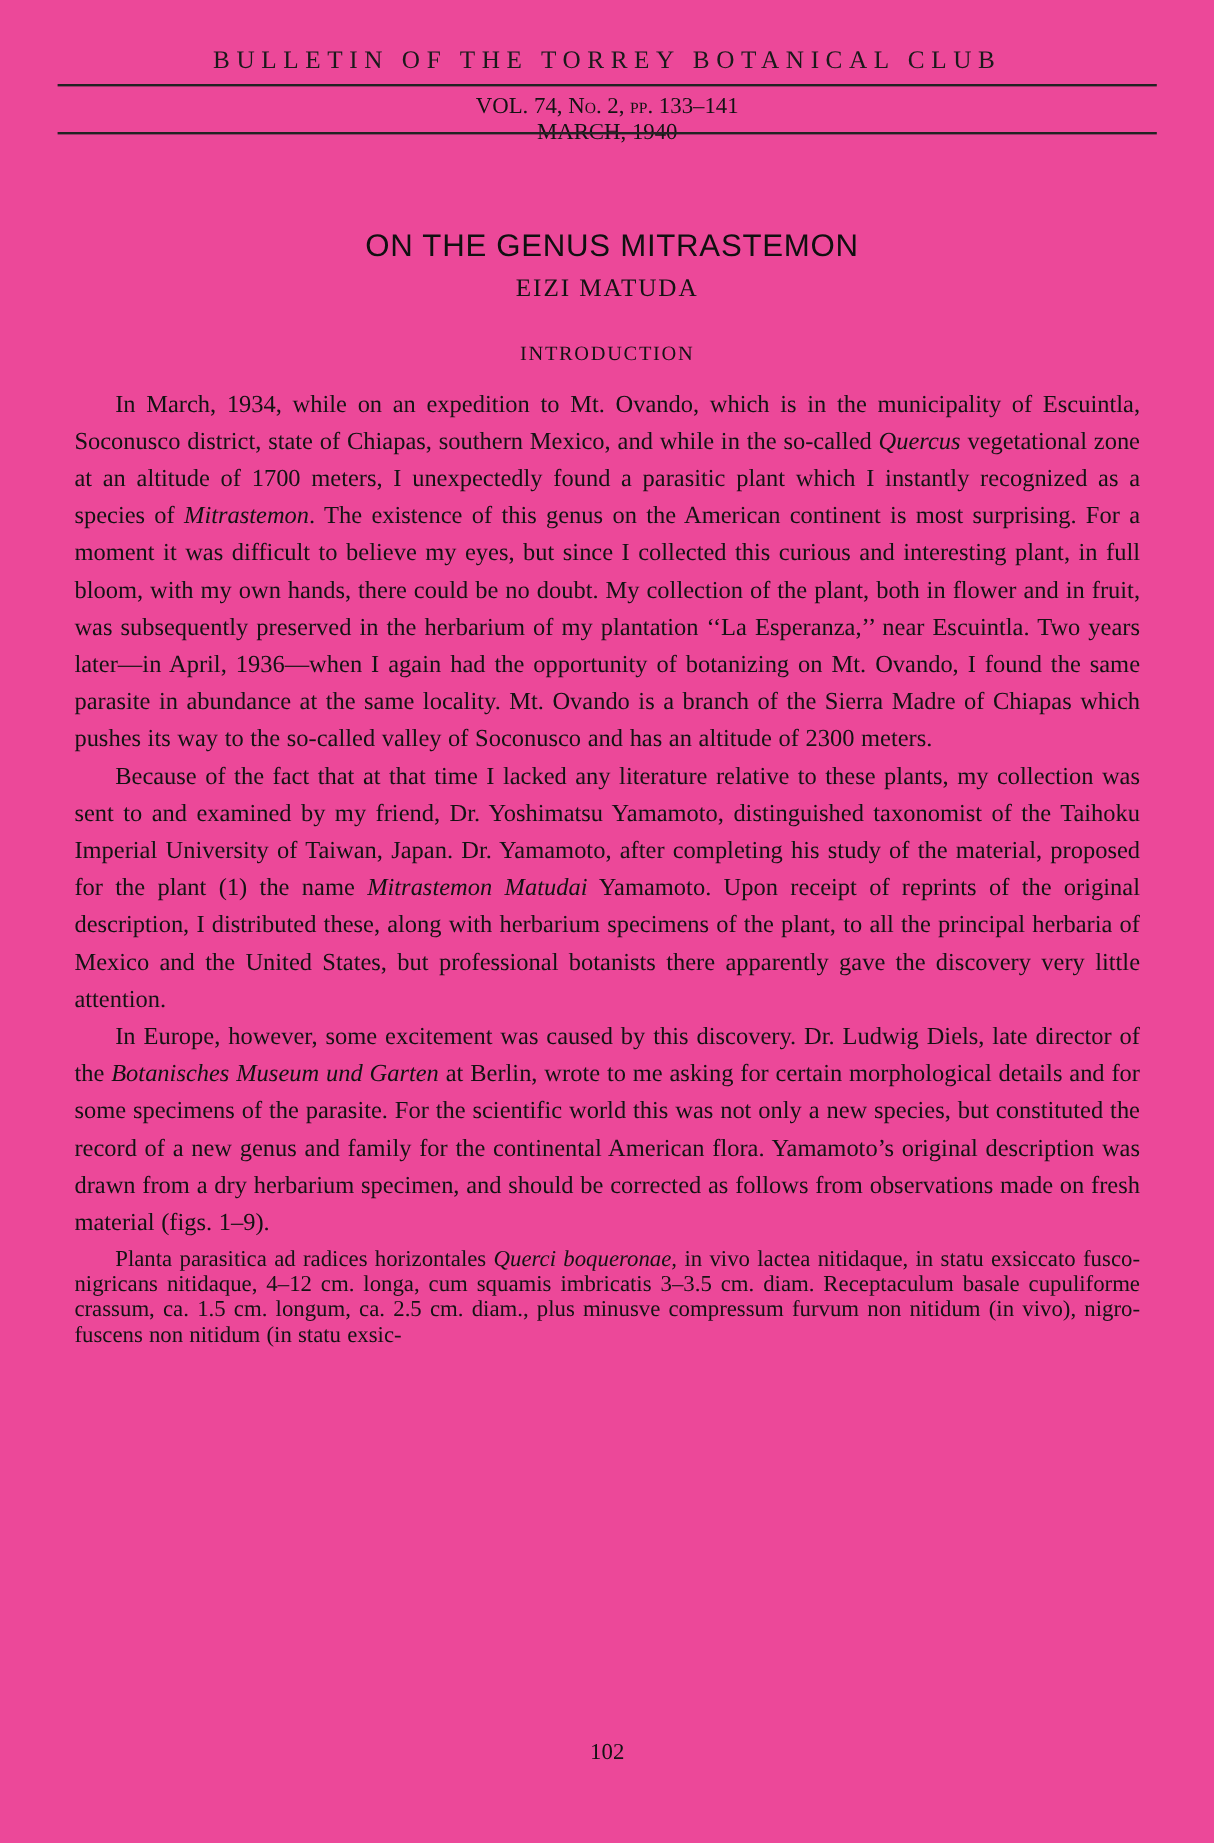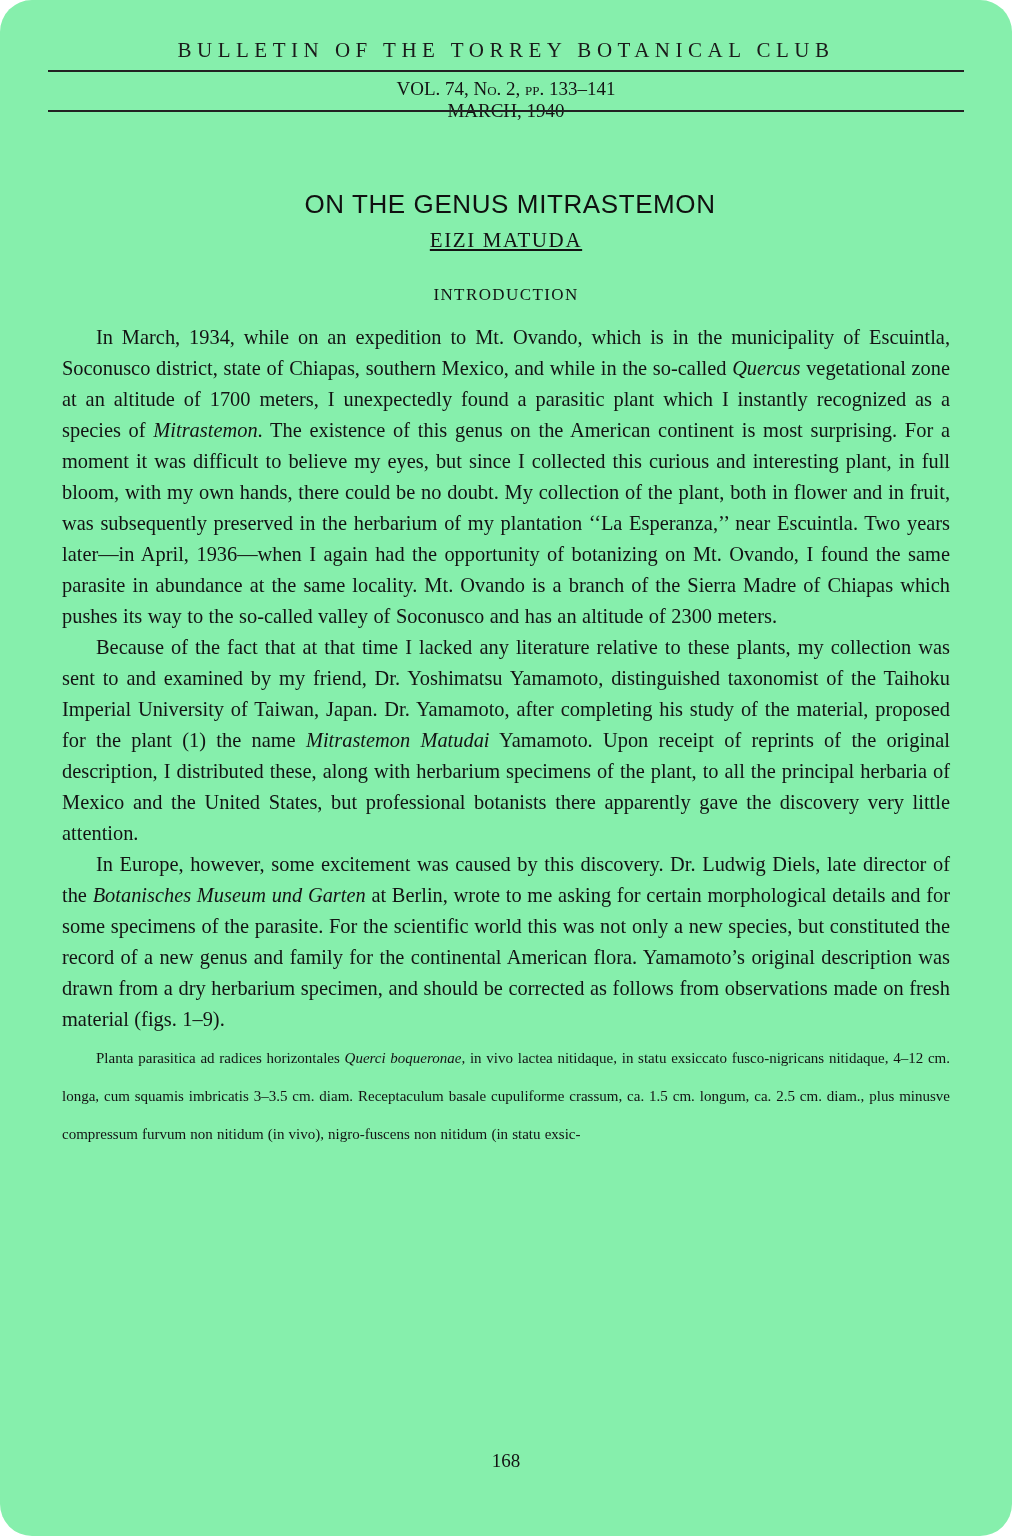--- a/index.html
+++ b/index.html
@@ -4,26 +4,25 @@
 <style>
   html, body {
     margin: 0;
     padding: 0;
     background: #ffffff;
   }
   .page {
     position: relative;
     width: 1012px;
     height: 1536px;
-    background: #86efac;
+    background: #ec4899;
     overflow: hidden;
     font-family: "Liberation Serif", "DejaVu Serif", serif;
     color: #131313;
     box-sizing: border-box;
-    border-radius: 32px;
   }
 
   
   .masthead {
     position: absolute;
     left: 48px;
     top: 38px;
     width: 916px;
     text-align: center;
     font-size: 21px;
@@ -73,21 +72,20 @@
   }
   .byline {
     position: absolute;
     left: 0;
     top: 228px;
     width: 1012px;
     text-align: center;
     font-size: 21px;
     font-variant: small-caps;
     letter-spacing: 1.6px;
-    text-decoration: underline;
   }
   .section-head {
     position: absolute;
     left: 0;
     top: 285px;
     width: 1012px;
     text-align: center;
     font-size: 17px;
     font-variant: small-caps;
     letter-spacing: 1.4px;
@@ -103,22 +101,22 @@
   p.para {
     margin: 0;
     text-align: justify;
     text-justify: inter-word;
     text-indent: 34px;
     font-size: 20.4px;
     line-height: 31px;
     word-spacing: 0.4px;
   }
   p.para.latin {
-    font-size: 15px;
-    line-height: 38px;
+    font-size: 19px;
+    line-height: 21px;
     margin-top: 4px;
   }
   i { }
 
   .folio {
     position: absolute;
     left: 0;
     top: 1450px;
     width: 1012px;
     text-align: center;
@@ -152,15 +150,15 @@
     <p class="para"><span>In March, 1934, while on an expedition to Mt. Ovando, which is in the municipality of Escuintla, Soconusco district, state of Chiapas, southern Mexico, and while in the so-called </span><i>Quercus</i><span> vegetational zone at an altitude of 1700 meters, I unexpectedly found a parasitic plant which I instantly recognized as a species of </span><i>Mitrastemon</i><span>. The existence of this genus on the American continent is most surprising. For a moment it was difficult to believe my eyes, but since I collected this curious and interesting plant, in full bloom, with my own hands, there could be no doubt. My collection of the plant, both in flower and in fruit, was subsequently preserved in the herbarium of my plantation ‘‘La Esperanza,’’ near Escuintla. Two years later—in April, 1936—when I again had the opportunity of botanizing on Mt. Ovando, I found the same parasite in abundance at the same locality. Mt. Ovando is a branch of the Sierra Madre of Chiapas which pushes its way to the so-called valley of Soconusco and has an altitude of 2300 meters.</span></p>
 
     <p class="para"><span>Because of the fact that at that time I lacked any literature relative to these plants, my collection was sent to and examined by my friend, Dr. Yoshimatsu Yamamoto, distinguished taxonomist of the Taihoku Imperial University of Taiwan, Japan. Dr. Yamamoto, after completing his study of the material, proposed for the plant (1) the name </span><i>Mitrastemon Matudai</i><span> Yamamoto. Upon receipt of reprints of the original description, I distributed these, along with herbarium specimens of the plant, to all the principal herbaria of Mexico and the United States, but professional botanists there apparently gave the discovery very little attention.</span></p>
 
     <p class="para"><span>In Europe, however, some excitement was caused by this discovery. Dr. Ludwig Diels, late director of the </span><i>Botanisches Museum und Garten</i><span> at Berlin, wrote to me asking for certain morphological details and for some specimens of the parasite. For the scientific world this was not only a new species, but constituted the record of a new genus and family for the continental American flora. Yamamoto’s original description was drawn from a dry herbarium specimen, and should be corrected as follows from observations made on fresh material (figs. 1–9).</span></p>
 
     <p class="para latin"><span>Planta parasitica ad radices horizontales </span><i>Querci boqueronae,</i><span> in vivo lactea nitidaque, in statu exsiccato fusco-nigricans nitidaque, 4–12 cm. longa, cum squamis imbricatis 3–3.5 cm. diam. Receptaculum basale cupuliforme crassum, ca. 1.5 cm. longum, ca. 2.5 cm. diam., plus minusve compressum furvum non nitidum (in vivo), nigro-fuscens non nitidum (in statu exsic-</span></p>
 
   </div>
 
-  <div class="folio">168</div>
+  <div class="folio">102</div>
 
 </div>
 
 </body></html>

